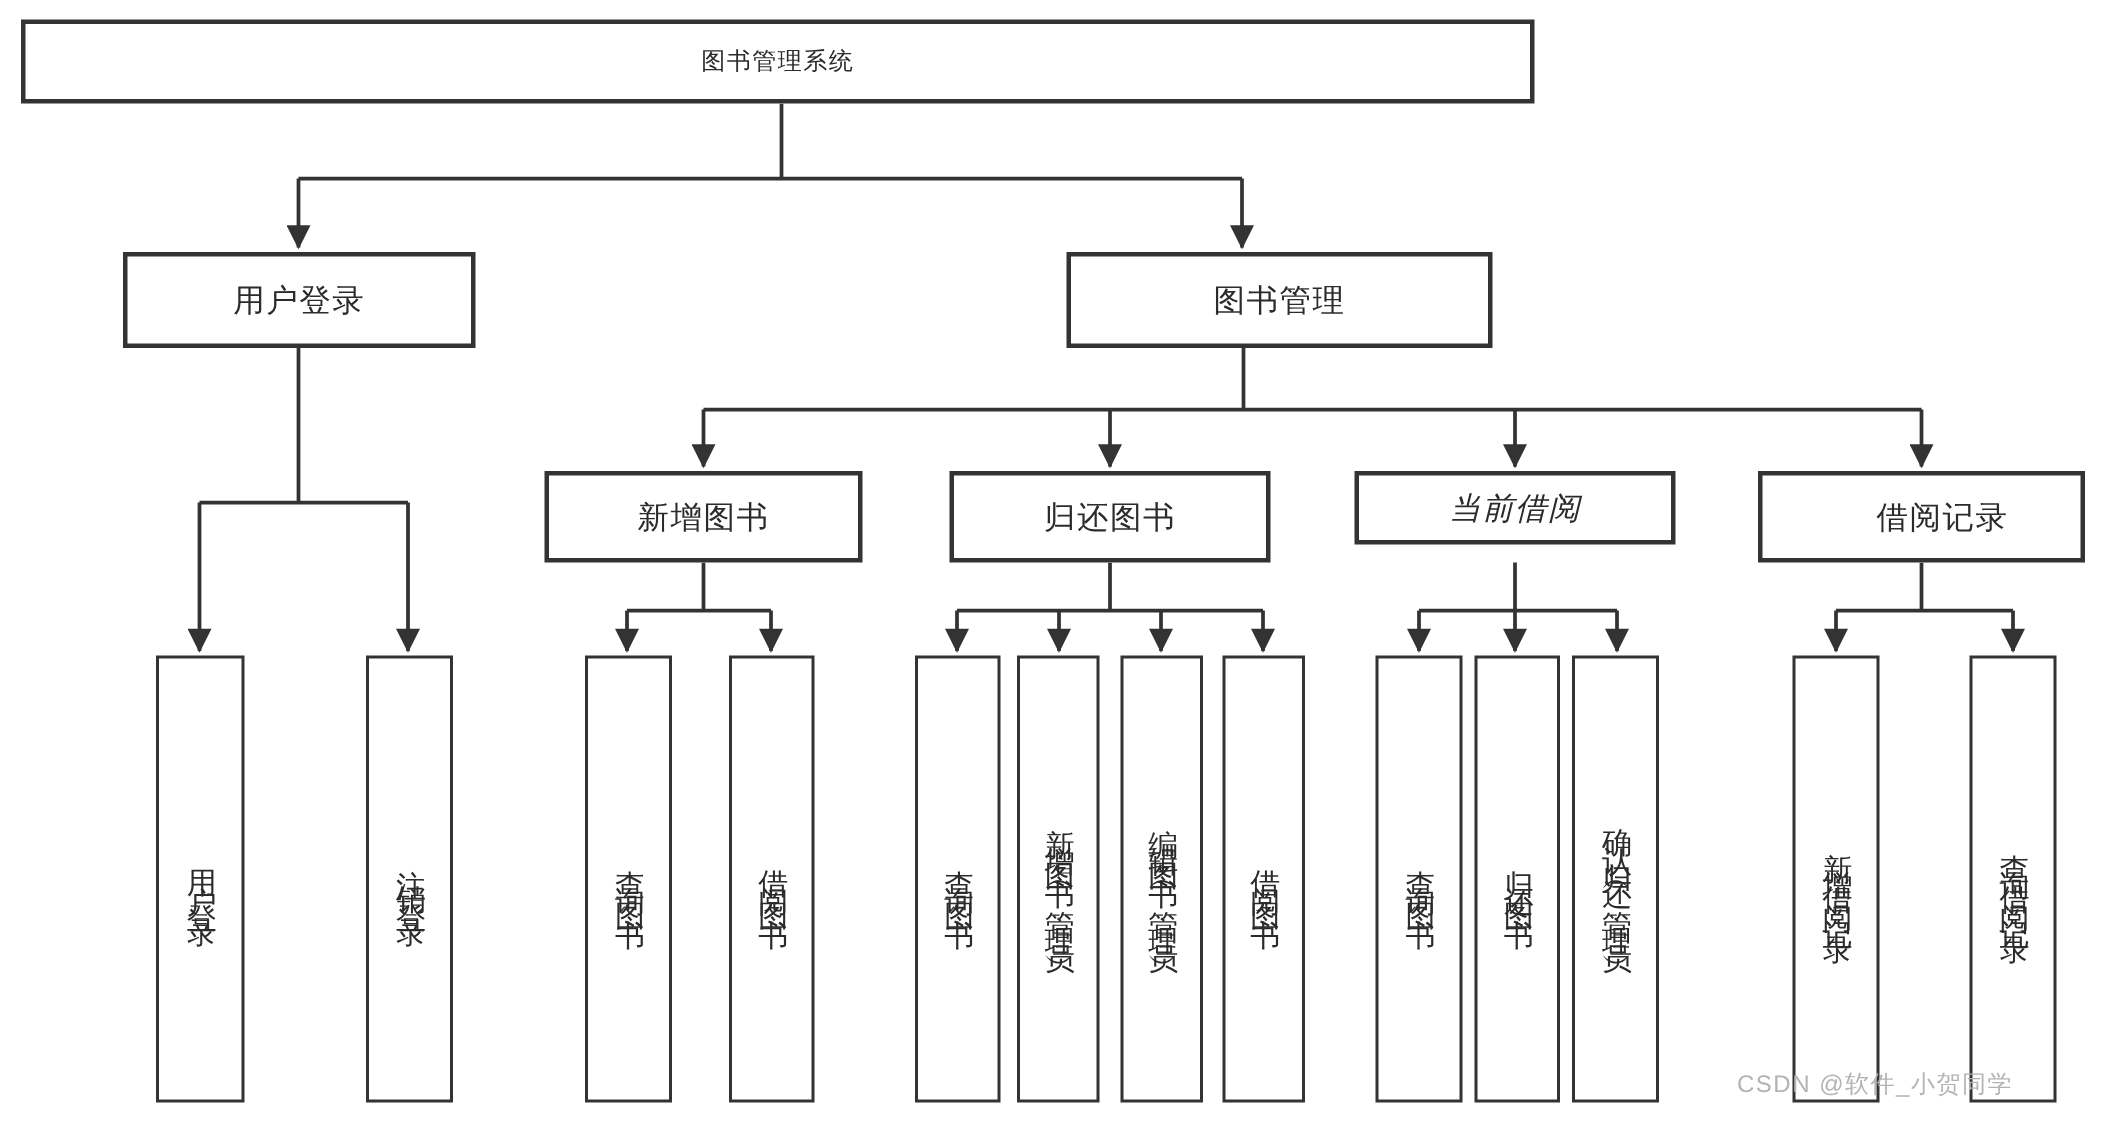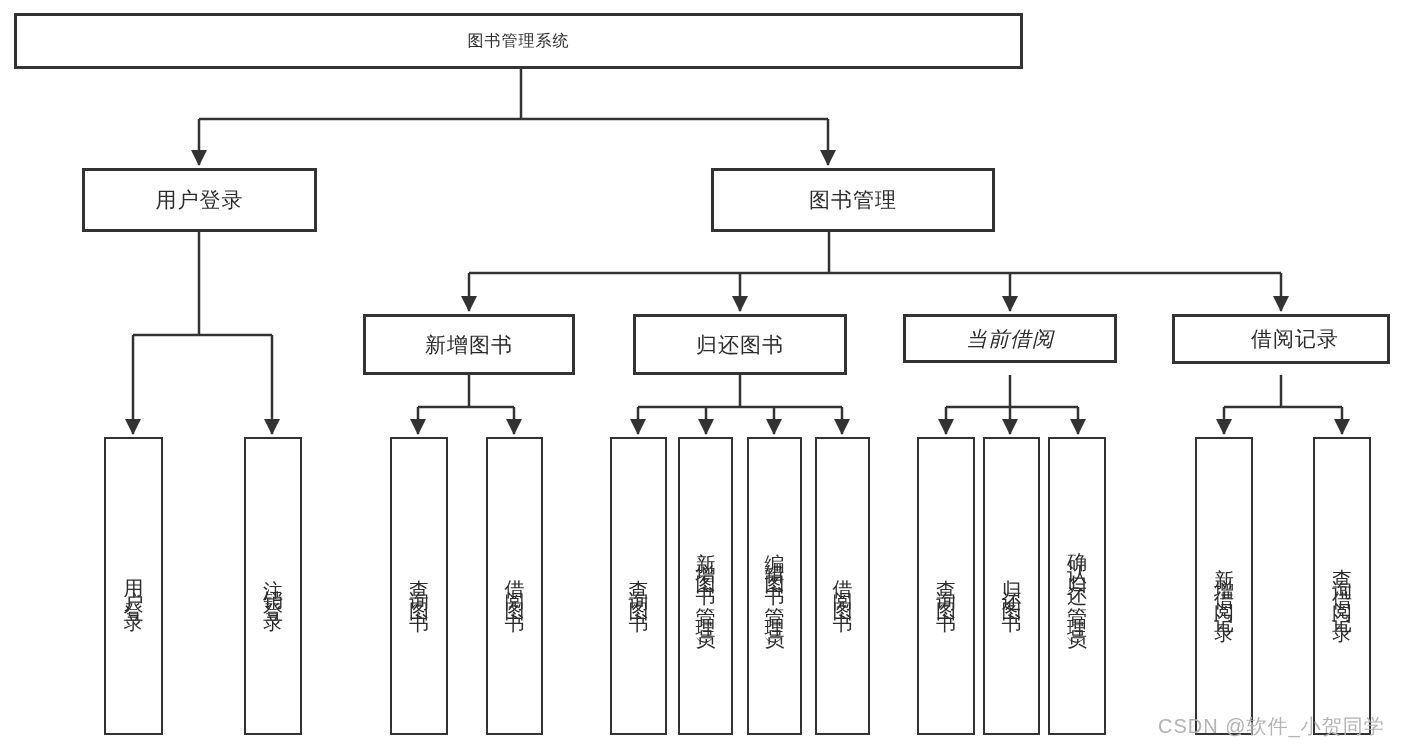--- a/index.html
+++ b/index.html
@@ -41,21 +41,21 @@
     font-size: 20px;
     letter-spacing: 11px;
     line-height: 1.05;
     color: #2b2b2b;
     white-space: nowrap;
   }
   .watermark {
     position: absolute;
     left: 1158px;
     top: 713px;
-    font-size: 20px;
+    font-size: 16px;
     color: #b3b3b3;
     letter-spacing: 1px;
     z-index: 3;
     white-space: nowrap;
   }
 </style>
 </head>
 <body>
 
 <div class="canvas">
@@ -135,21 +135,21 @@
 
   <div class="node lvl2" style="left:363px; top:314px; width:212px; height:61px;">
     <span>新增图书</span>
   </div>
   <div class="node lvl2" style="left:633px; top:314px; width:214px; height:61px;">
     <span>归还图书</span>
   </div>
   <div class="node lvl2" style="left:903px; top:314px; width:214px; height:49px;font-style:italic;">
     <span>当前借阅</span>
   </div>
-  <div class="node lvl2" style="left:1172px; top:314px; width:218px; height:50px;padding-left:28px;">
+  <div class="node lvl2" style="left:1172px; top:314px; width:218px; height:61px;padding-left:28px;">
     <span>借阅记录</span>
   </div>
 
   <div class="node leaf" style="left:104px; top:437px; width:59px; height:298px;">
     <span class="vtext">用户登录</span>
   </div>
   <div class="node leaf" style="left:244px; top:437px; width:58px; height:298px;">
     <span class="vtext">注销登录</span>
   </div>
 

